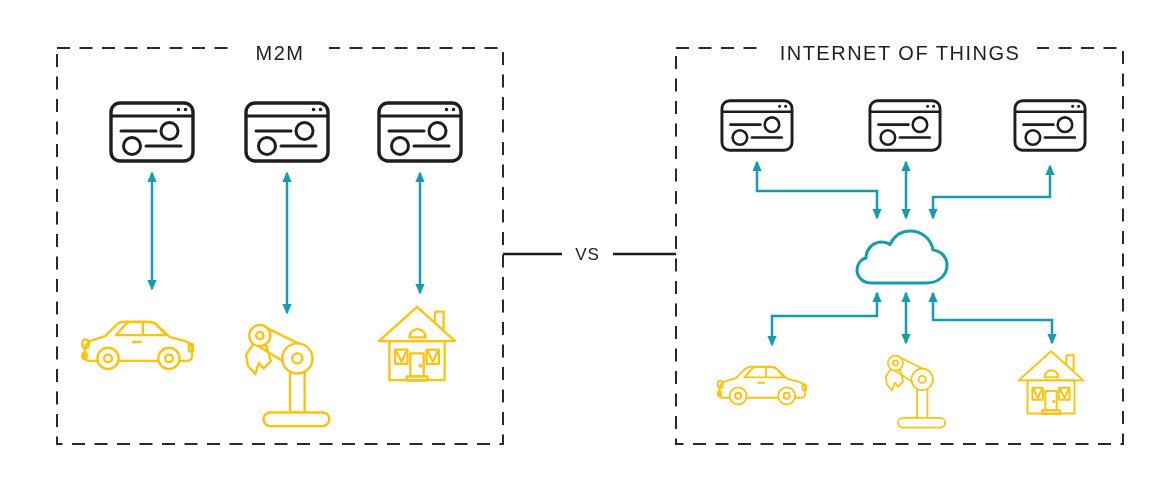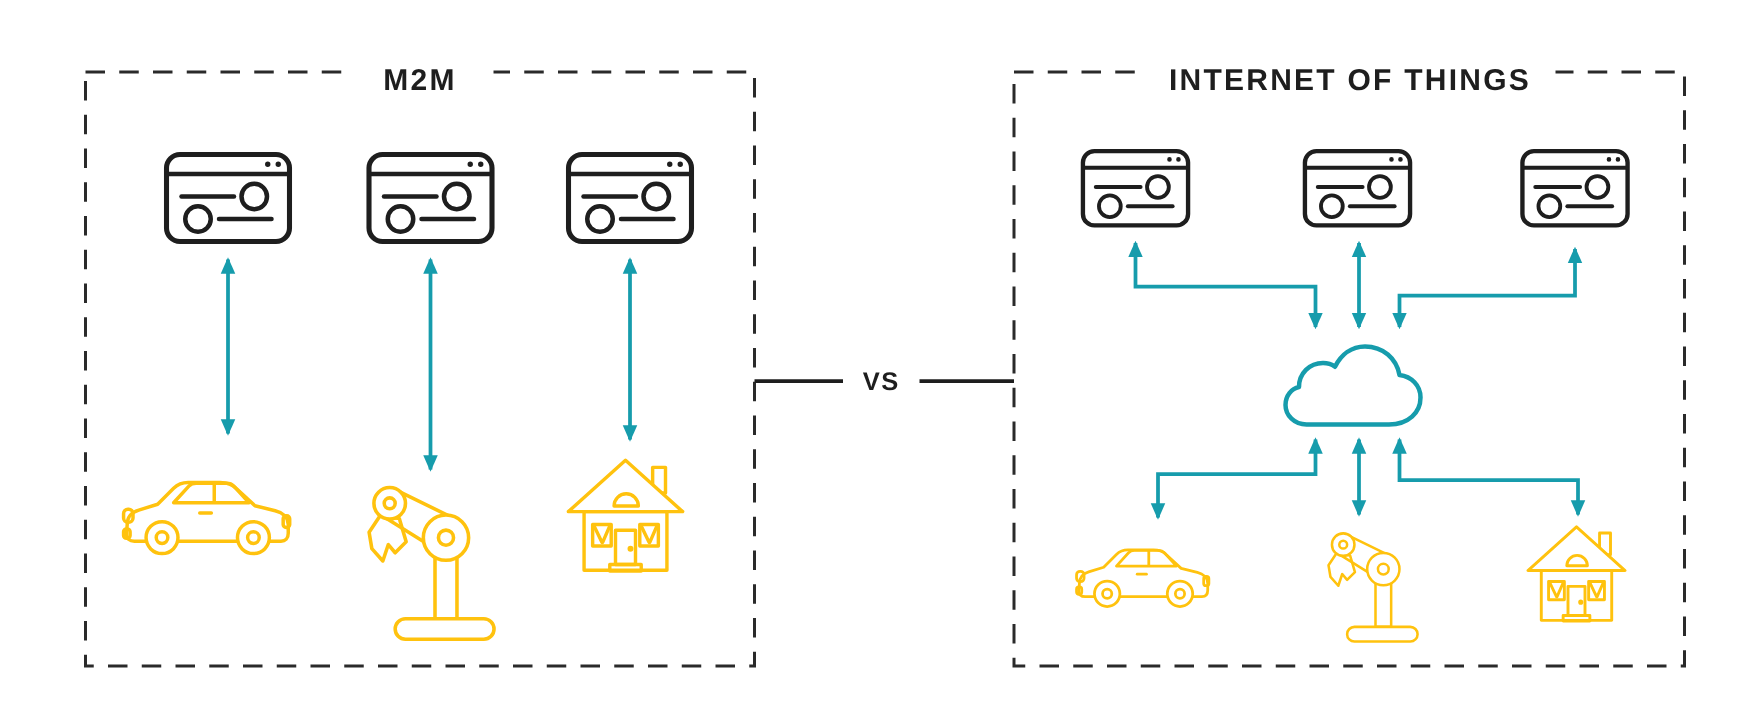--- a/index.html
+++ b/index.html
@@ -2,21 +2,20 @@
 <html><head>
 <meta charset="utf-8">
 <style>
   html, body { margin: 0; padding: 0; background: #ffffff; }
   .stage {
     position: relative;
     width: 1163px; height: 479px;
     background: #ffffff;
     font-family: "Liberation Sans", sans-serif;
     overflow: hidden;
-    font-weight: bold;
   }
   svg { display: block; }
   text.panel-title {
     font-family: "Liberation Sans", sans-serif;
     font-size: 20px;
     letter-spacing: 1.5px;
     fill: #1E1E1E;
   }
   text.vs {
     font-family: "Liberation Sans", sans-serif;

